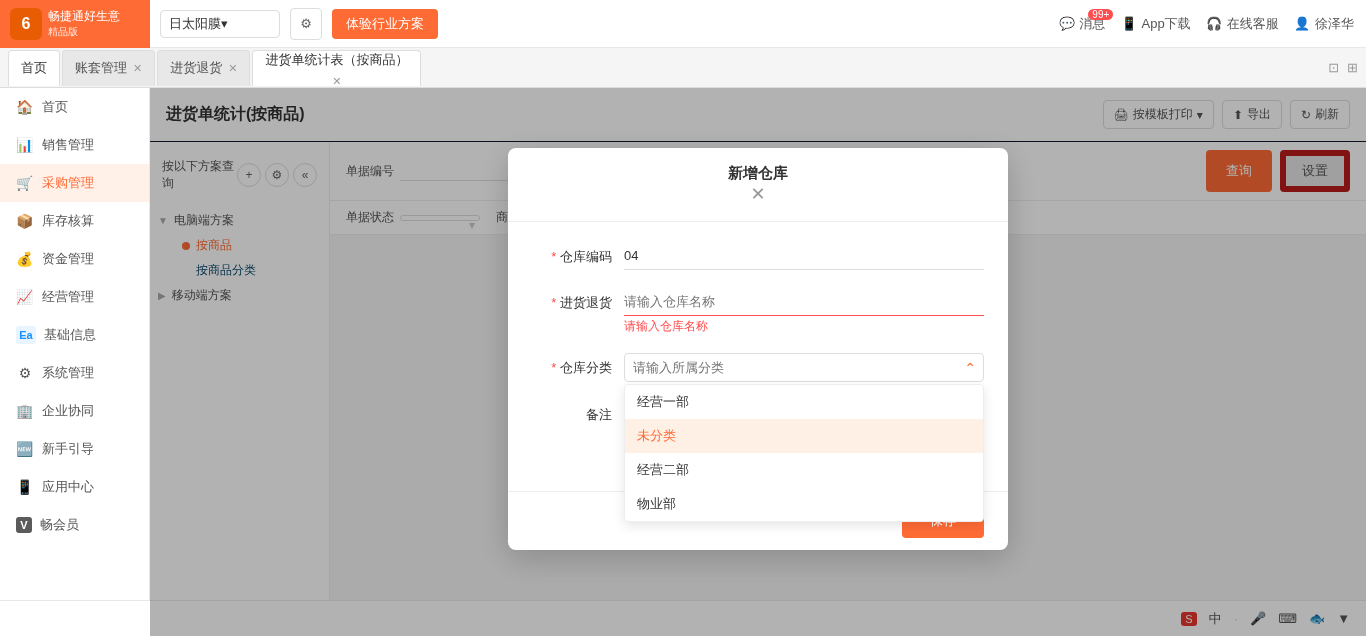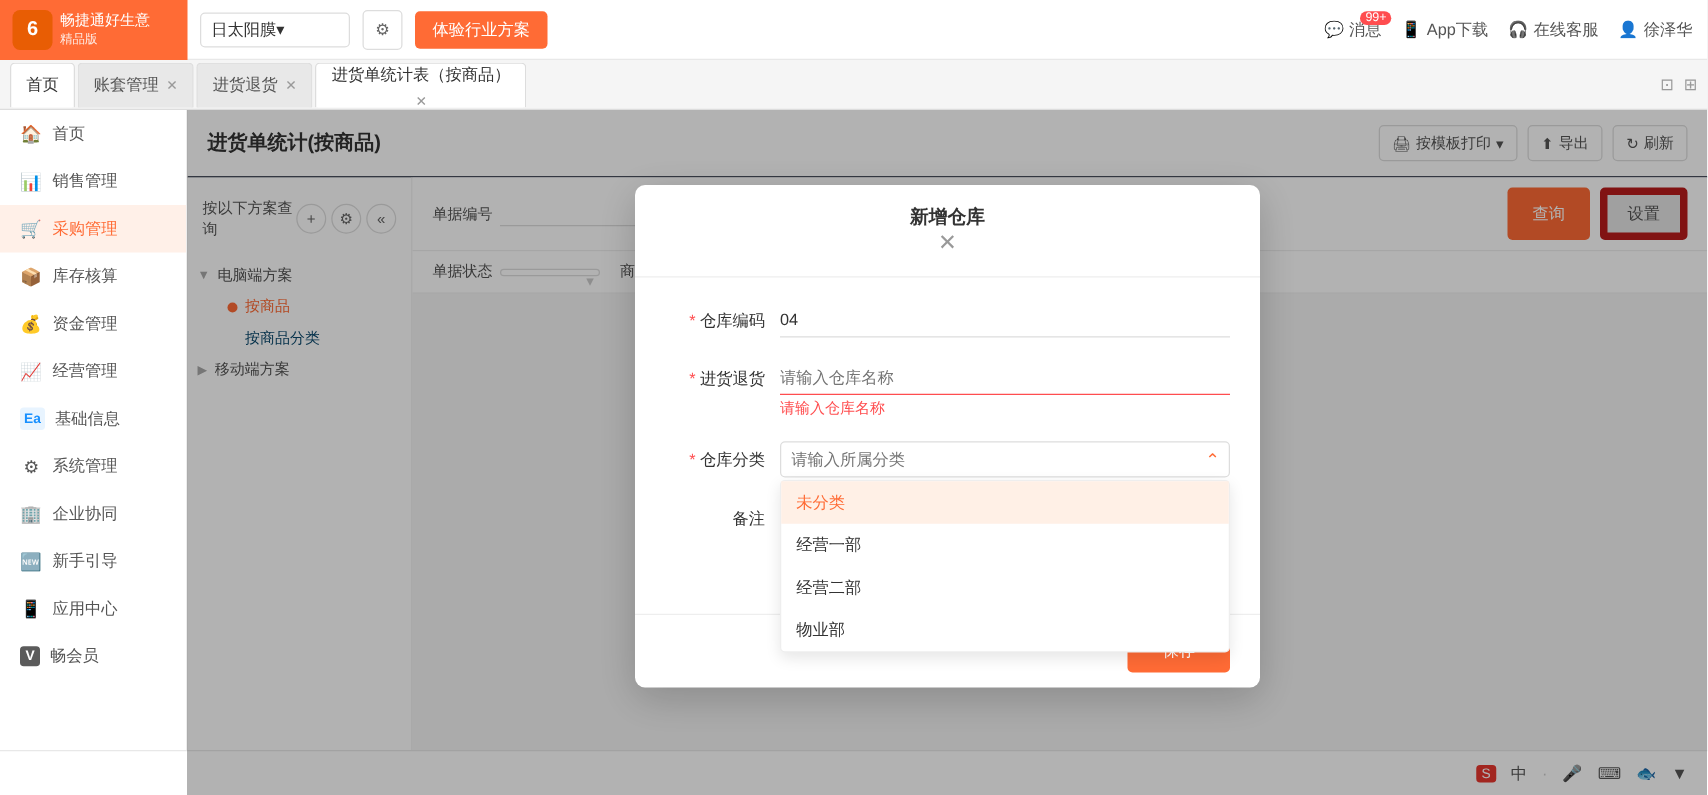--- a/index.html
+++ b/index.html
@@ -634,22 +634,22 @@
           </div>
 
           <div class="form-row">
             <span class="form-label required">仓库分类</span>
             <div class="form-control-wrap">
               <div class="form-select-wrap">
                 <input class="form-select-input" type="text" placeholder="请输入所属分类" style="">
                 <span class="select-arrow">⌃</span>
                 
                 <div class="dropdown-list">
+                  <div class="dropdown-item">经营一部</div>
                   <div class="dropdown-item selected">未分类</div>
-                  <div class="dropdown-item">经营一部</div>
                   <div class="dropdown-item">经营二部</div>
                   <div class="dropdown-item">物业部</div>
                 </div>
               </div>
             </div>
           </div>
 
           <div class="form-row">
             <span class="form-label">备注</span>
             <div class="form-control-wrap">

